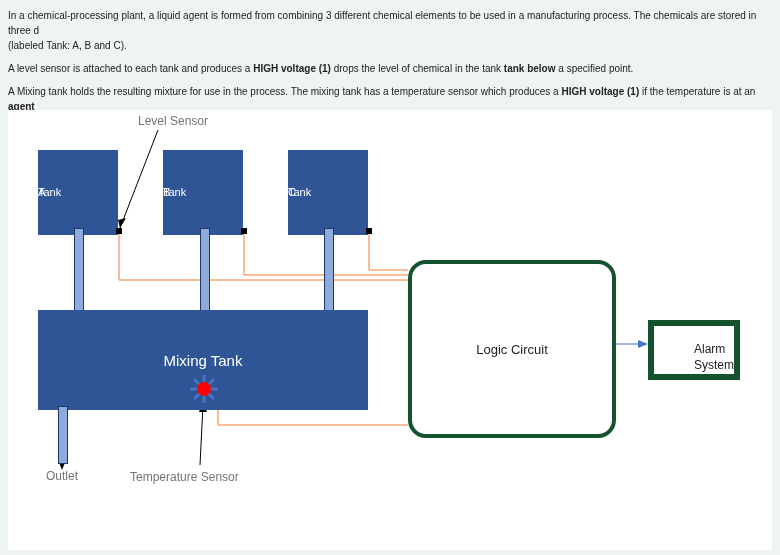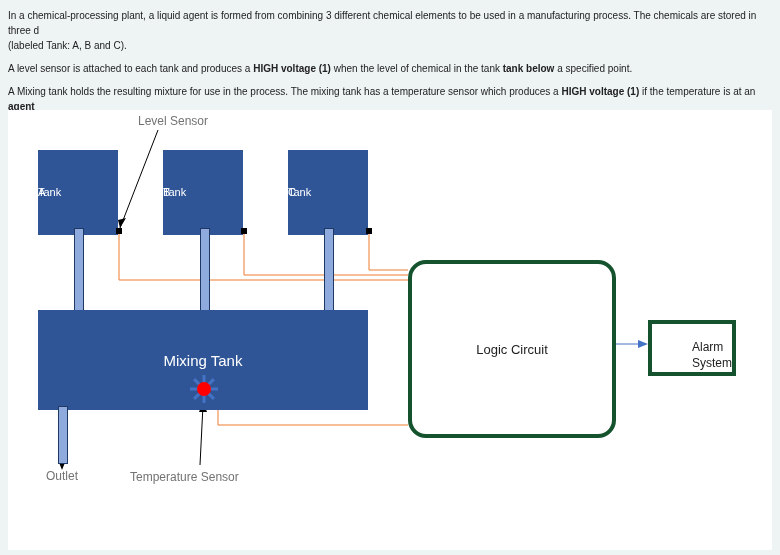--- a/index.html
+++ b/index.html
@@ -24,21 +24,21 @@
   .sdC{left:358px;top:118px}
   .temp-star{left:182px;top:265px;width:28px;height:28px}
   .star{position:absolute;inset:0}
   .star span{position:absolute;left:50%;top:50%;width:3px;height:28px;background:#4472c4;transform-origin:center}
   .star .s1{transform:translate(-50%,-50%) rotate(0deg)}
   .star .s2{transform:translate(-50%,-50%) rotate(45deg)}
   .star .s3{transform:translate(-50%,-50%) rotate(90deg)}
   .star .s4{transform:translate(-50%,-50%) rotate(135deg)}
   .tcore{position:absolute;left:50%;top:50%;width:14px;height:14px;background:#ff0000;border-radius:50%;transform:translate(-50%,-50%)}
   .logic{left:400px;top:150px;width:200px;height:170px;border:4px solid #14532d;border-radius:18px;background:#fff;display:flex;align-items:center;justify-content:center;font-size:13px}
-  .alarm{left:640px;top:210px;width:80px;height:48px;border:4px solid #14532d;background:#fff;display:flex;align-items:center;justify-content:center;text-align:center;font-size:12px;line-height:1.3}
+  .alarm{left:640px;top:210px;width:80px;height:48px;border:6px solid #14532d;background:#fff;display:flex;align-items:center;justify-content:center;text-align:center;font-size:12px;line-height:1.3}
   .lbl{font-size:12px;color:#737373}
   .lbl-level{left:130px;top:4px}
   .lbl-outlet{left:38px;top:359px}
   .lbl-temp{left:122px;top:360px}
   svg.wires{left:0;top:0;width:764px;height:400px;pointer-events:none}
   .owire{stroke:#ed7d31;stroke-width:1;fill:none}
   .bwire{stroke:#4472c4;stroke-width:1;fill:none}
   .blk{stroke:#000;stroke-width:1;fill:none}
   .ah{fill:#ed7d31}
   .ahblk{fill:#000}
@@ -48,21 +48,21 @@
 <body>
 
 <div class="page">
 
   <div class="intro">
     <p>
       <span>In a chemical-processing plant, a liquid agent is formed from combining 3 different chemical elements to be used in a manufacturing process. The chemicals are stored in three d</span><br>
       <span>(labeled Tank: A, B and C).</span>
     </p>
     <p>
-      <span>A level sensor is attached to each tank and produces a </span><b>HIGH voltage (1)</b><span> when the level of chemical in the tank </span><b>tank below</b><span> a specified point.</span>
+      <span>A level sensor is attached to each tank and produces a </span><b>HIGH voltage (1)</b><span> drops the level of chemical in the tank </span><b>tank below</b><span> a specified point.</span>
     </p>
     <p>
       <span>A Mixing tank holds the resulting mixture for use in the process. The mixing tank has a temperature sensor which produces a </span><b>HIGH voltage (1)</b><span> if the temperature is at an </span><b>agent</b>
     </p>
     <p>operation.</p>
     <p>See figure below:</p>
   </div>
 
   <div class="canvas">
 

